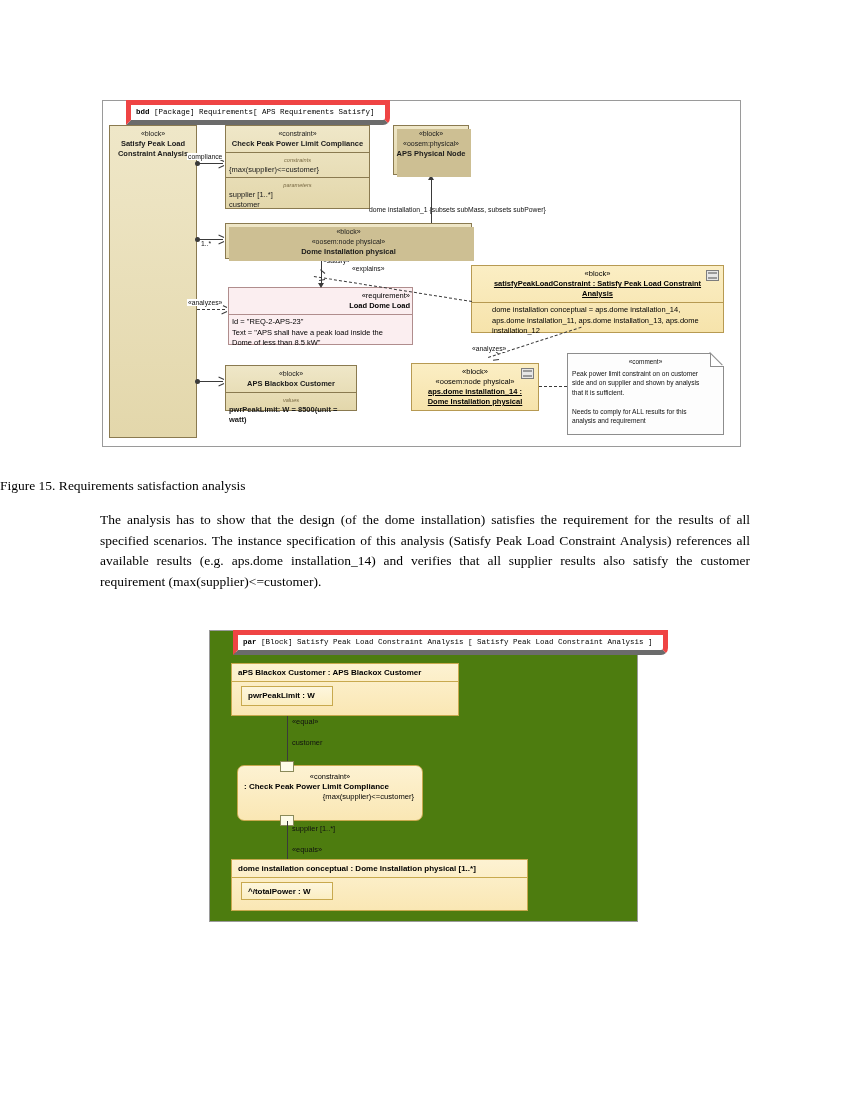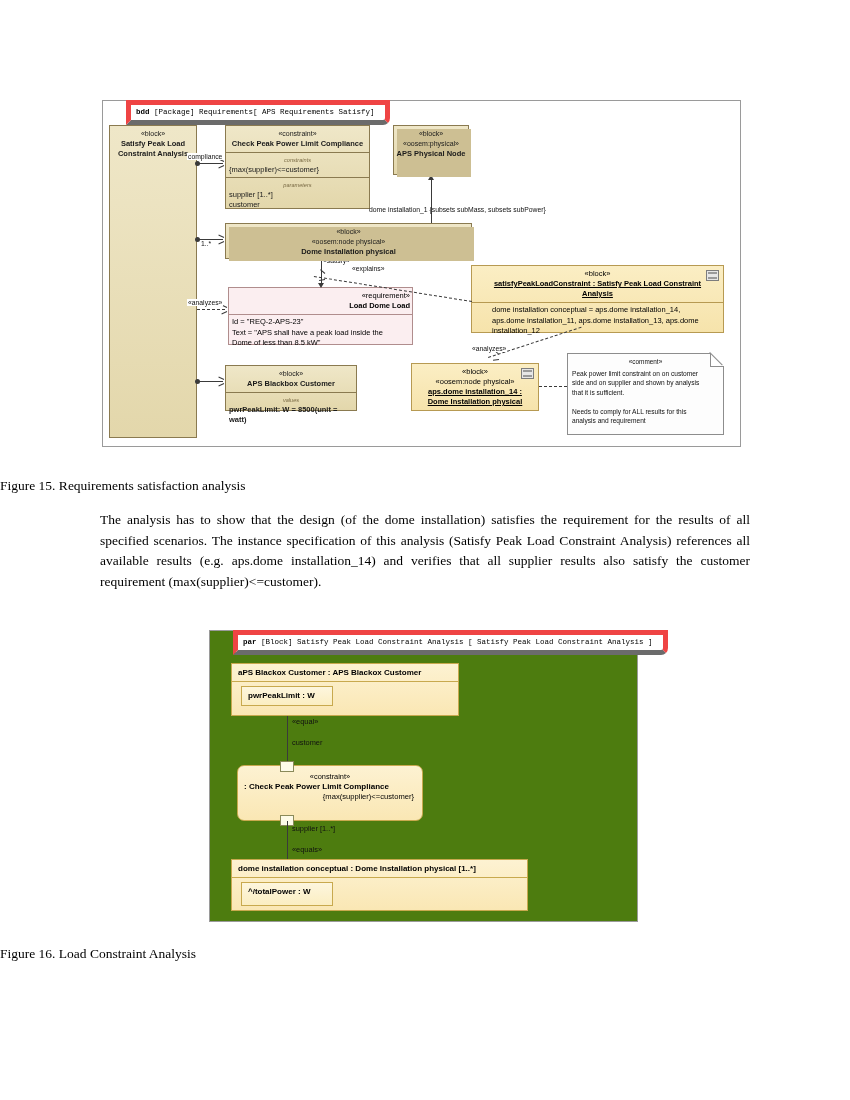--- a/index.html
+++ b/index.html
@@ -316,18 +316,17 @@
     <div class="port" style="left:70px;top:130px;"></div>
     <div class="port" style="left:70px;top:184px;"></div>
 
     <div class="ln lnv" style="left:77px;top:190px;height:72px;"></div>
     <div class="ctext" style="left:82px;top:193px;">supplier [1..*]</div>
     <div class="ctext" style="left:82px;top:214px;">«equals»</div>
 
     <div class="pblk" style="left:21px;top:228px;width:297px;height:52px;">
       <div class="hdr hdrline">dome installation conceptual : Dome Installation physical [1..*]</div>
     </div>
-    <div class="pprop" style="left:31px;top:251px;width:92px;height:24px;">^/totalPower : W</div>
+    <div class="pprop" style="left:31px;top:251px;width:92px;height:18px;">^/totalPower : W</div>
   </div>
 
-  <div class="caption" style="top:946px;">Figure 16. Load Constraint Analysis</div>
 
 </div>
 
 </body></html>

